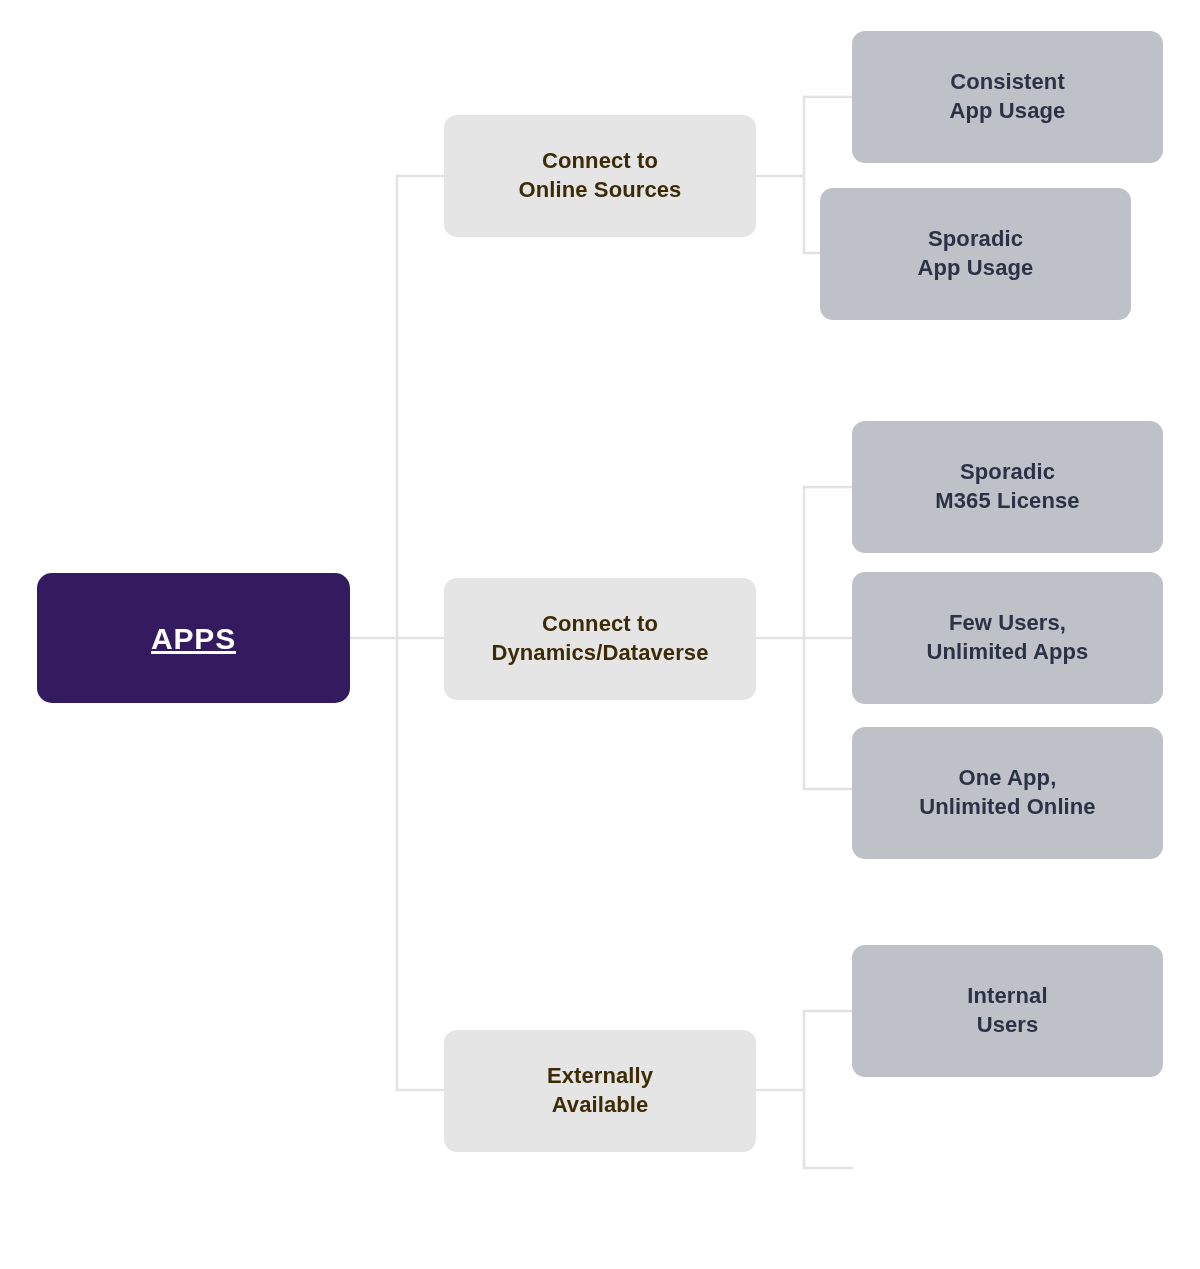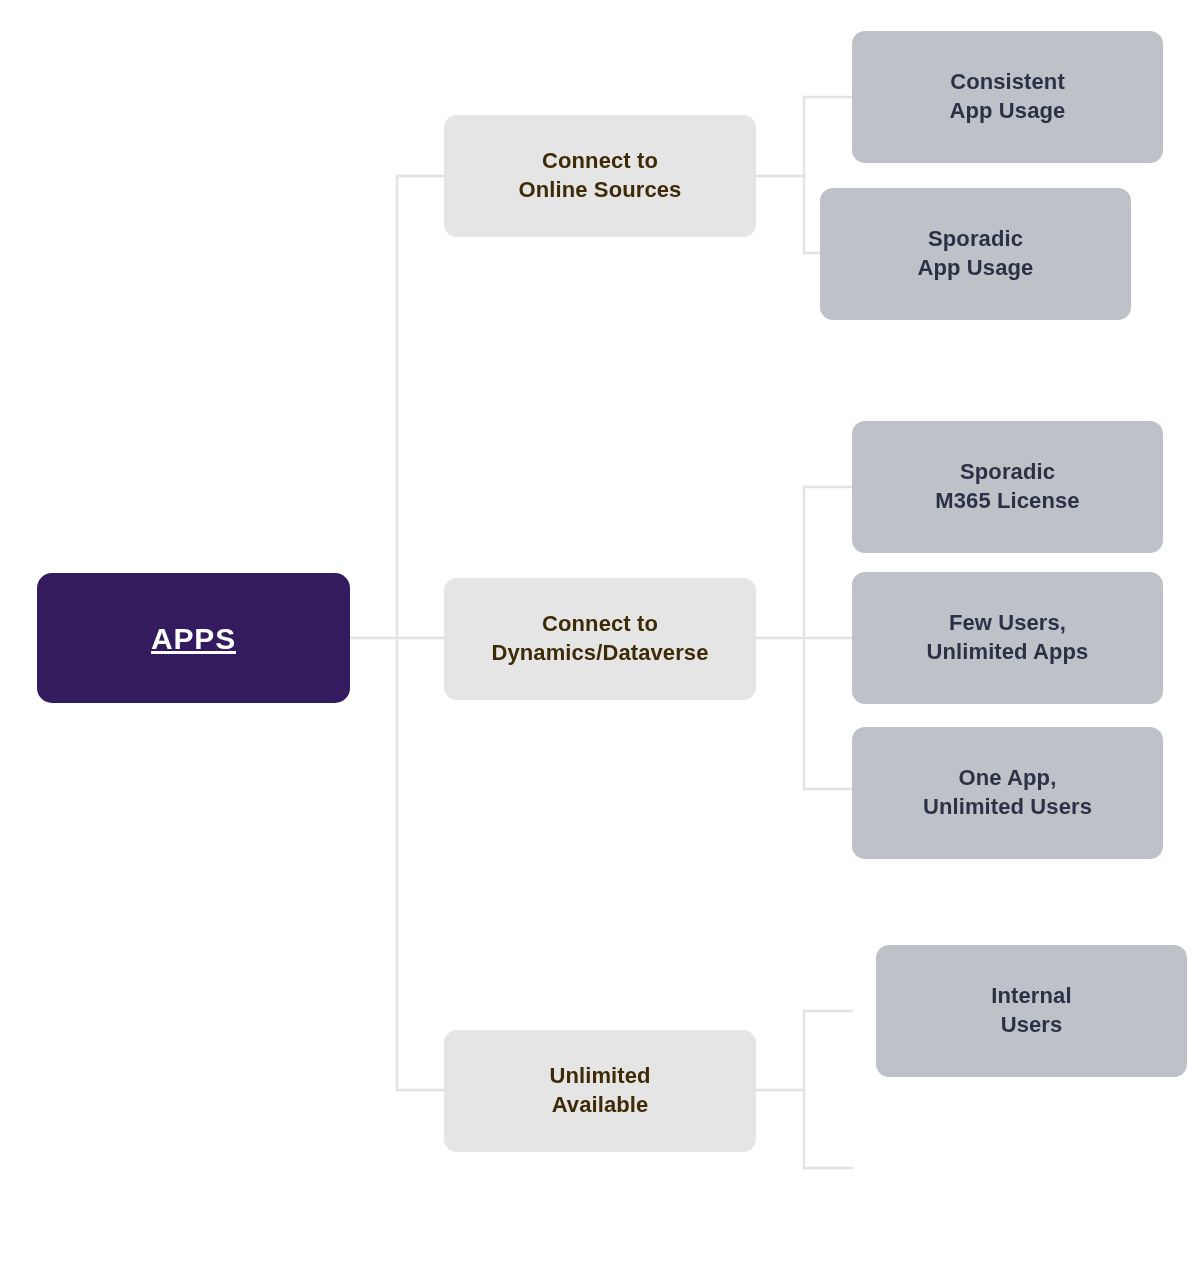--- a/index.html
+++ b/index.html
@@ -93,20 +93,20 @@
   <div class="node node-leaf" style="left: 820px; top: 188px; width: 311px; height: 132px;">Sporadic
 App Usage</div>
 
   <div class="node node-branch" style="left: 444px; top: 578px; width: 312px; height: 122px;">Connect to
 Dynamics/Dataverse</div>
   <div class="node node-leaf" style="left: 852px; top: 421px; width: 311px; height: 132px;">Sporadic
 M365 License</div>
   <div class="node node-leaf" style="left: 852px; top: 572px; width: 311px; height: 132px;">Few Users,
 Unlimited Apps</div>
   <div class="node node-leaf" style="left: 852px; top: 727px; width: 311px; height: 132px;">One App,
-Unlimited Users</div>
+Unlimited Online</div>
 
-  <div class="node node-branch" style="left: 444px; top: 1030px; width: 312px; height: 122px;">Unlimited
+  <div class="node node-branch" style="left: 444px; top: 1030px; width: 312px; height: 122px;">Externally
 Available</div>
-  <div class="node node-leaf" style="left: 852px; top: 945px; width: 311px; height: 132px; margin-left: 24px;">Internal
+  <div class="node node-leaf" style="left: 852px; top: 945px; width: 311px; height: 132px;">Internal
 Users</div>
 
 </div>
 
 </body></html>

